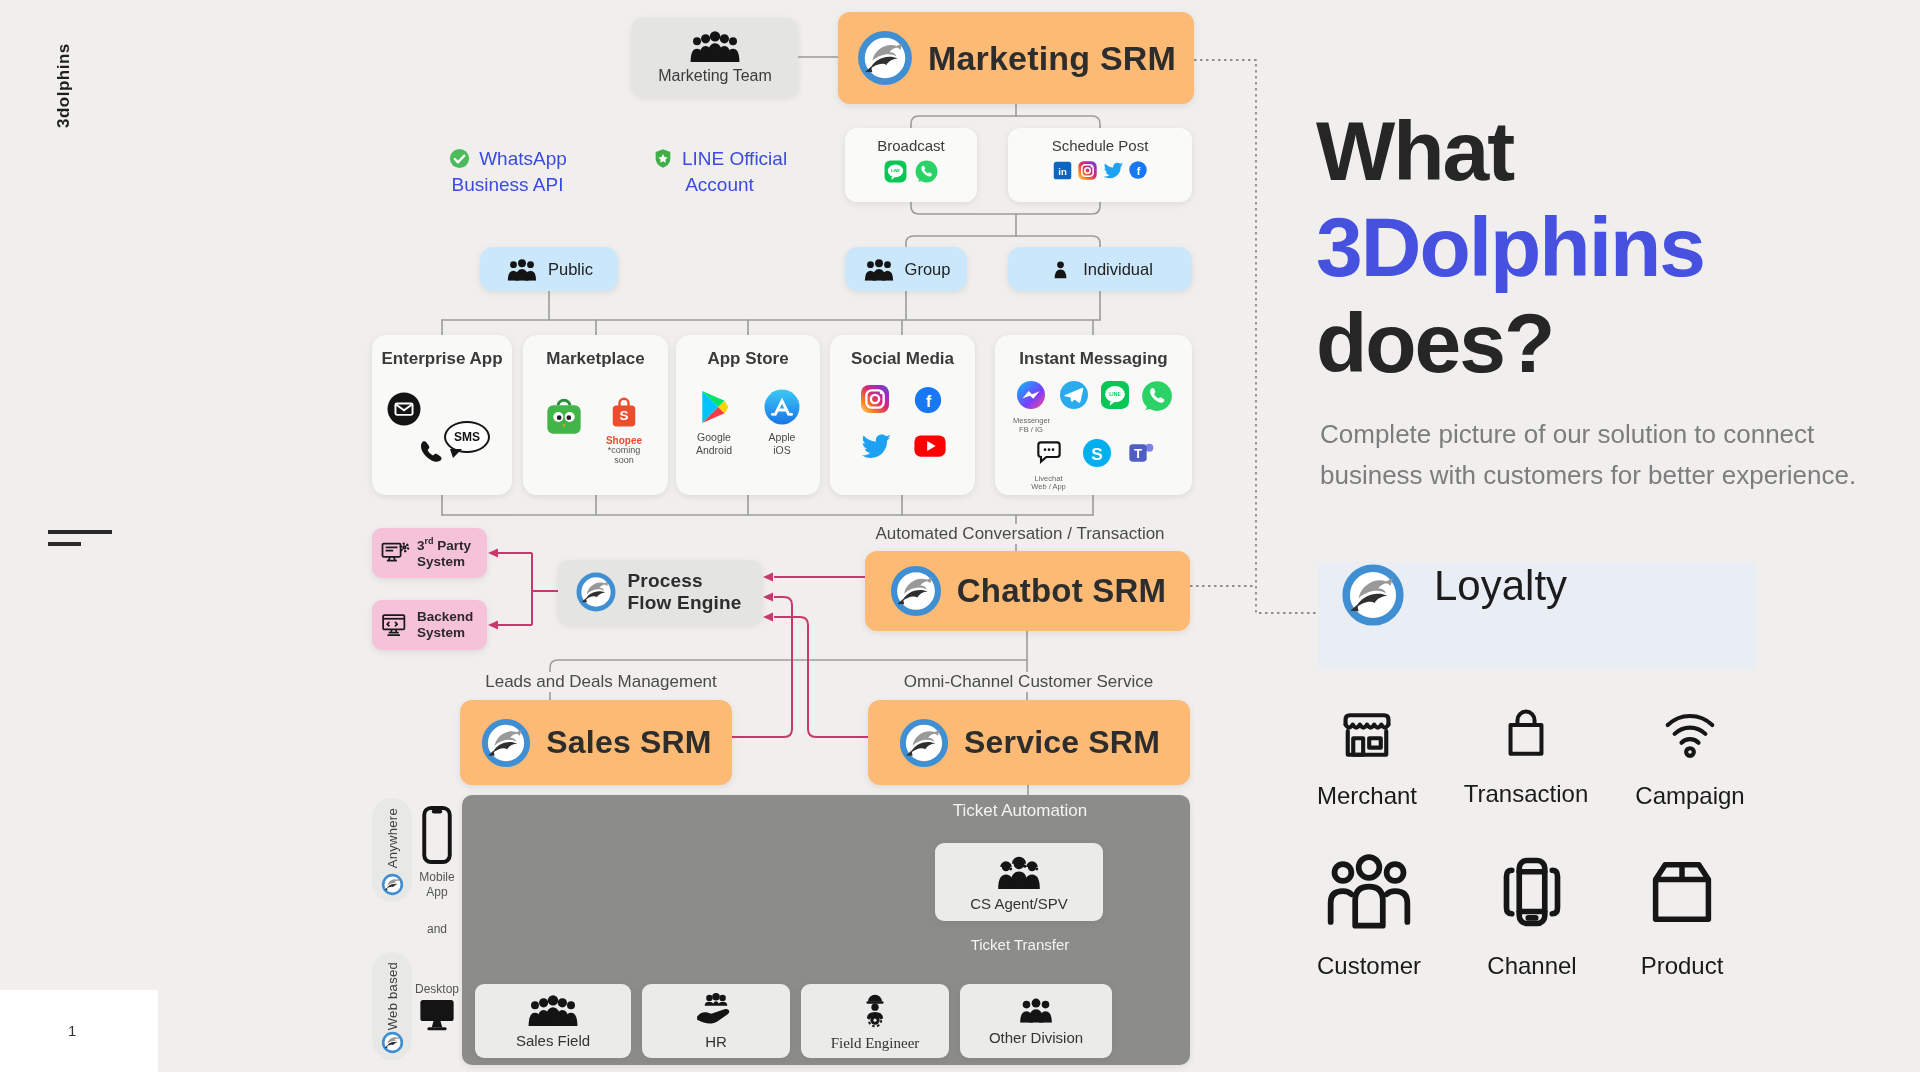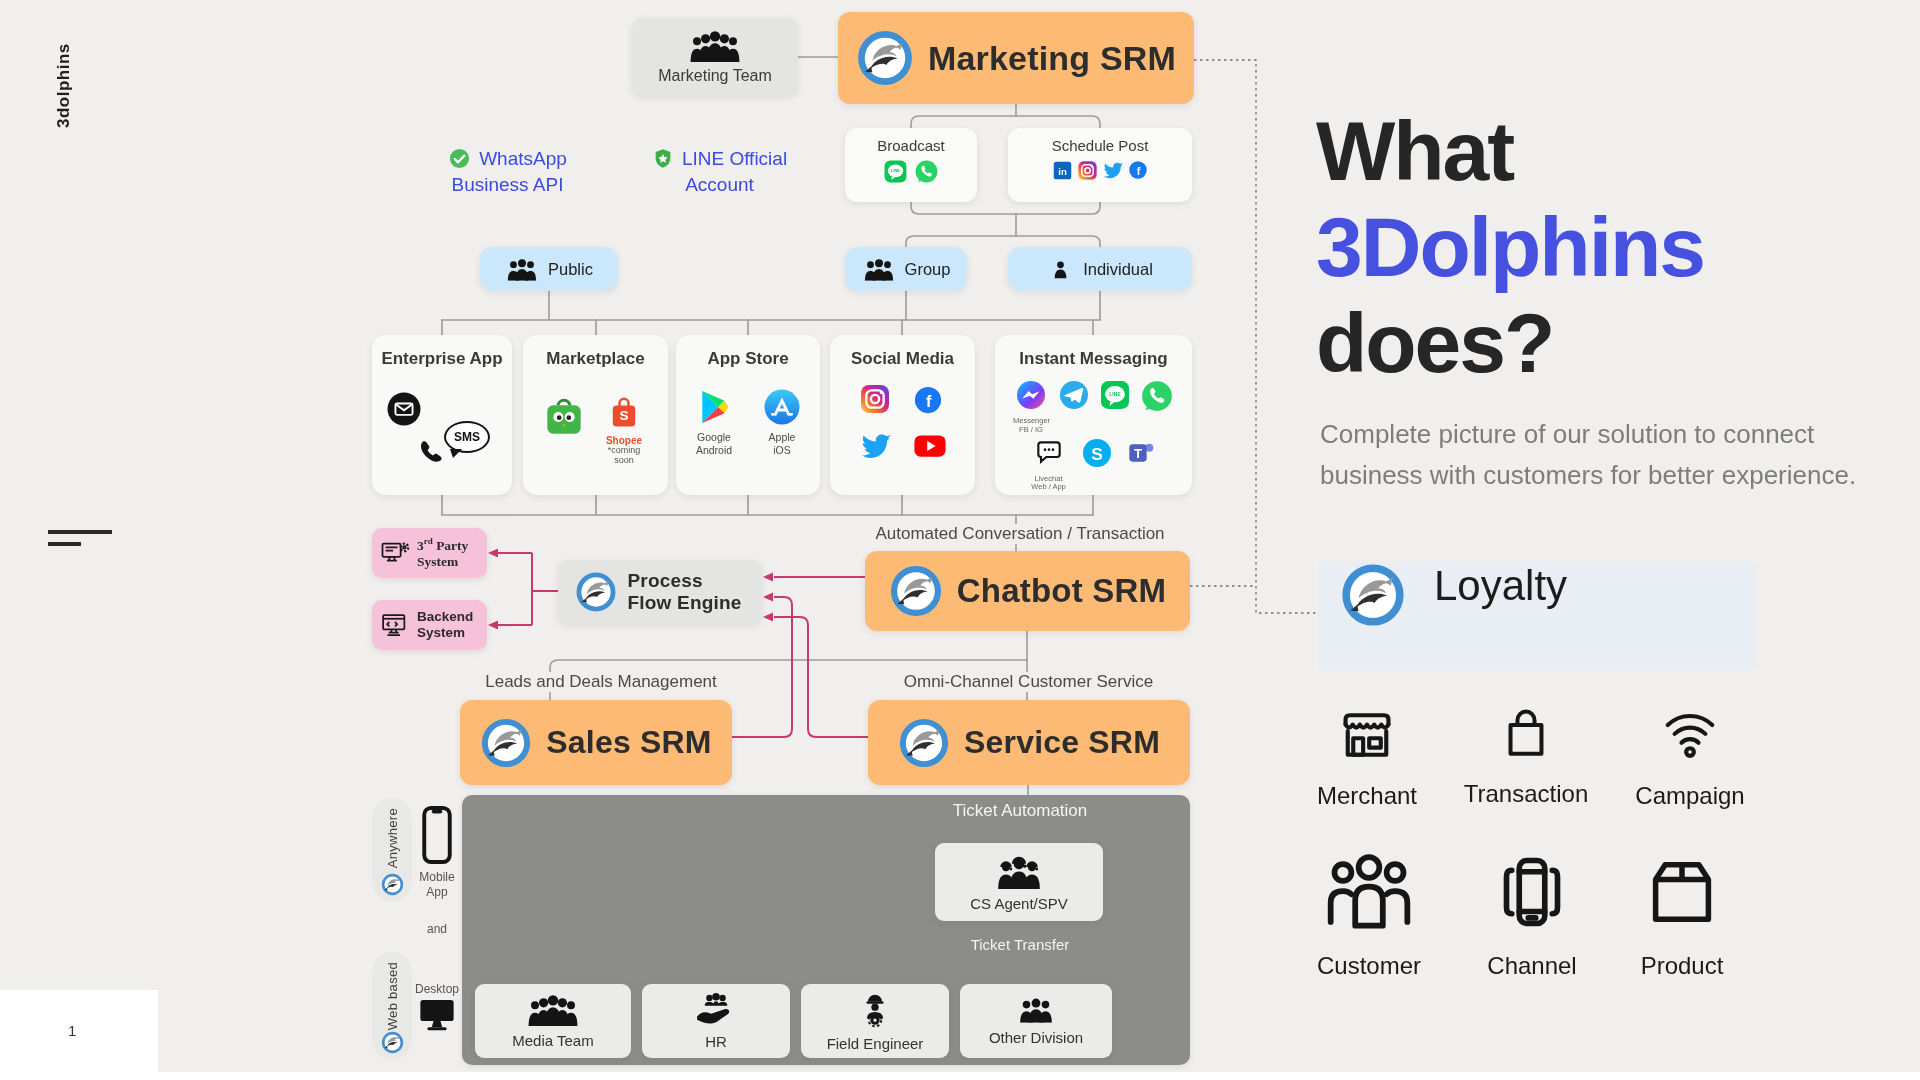--- a/index.html
+++ b/index.html
@@ -482,21 +482,21 @@
       <text x="12" y="17" text-anchor="middle" font-size="13" font-weight="bold" fill="#fff">S</text>
     </svg>
     <svg width="32" height="32" viewBox="0 0 24 24">
       <circle cx="17.5" cy="8" r="3" fill="#7B83EB"></circle>
       <rect x="2.5" y="5.5" width="13" height="13" rx="2.5" fill="#4E5FBF"></rect>
       <text x="9" y="15.6" text-anchor="middle" font-size="10" font-weight="bold" fill="#fff">T</text>
     </svg>
   </div>
 </div>
 
-<div class="abs pinkbox card z1" style="left:372px;top:528px;width:115px;height:50px;font-family:Liberation Serif, serif;">
+<div class="abs pinkbox card z1" style="left:372px;top:528px;width:115px;height:50px;">
   <svg width="30" height="28" viewBox="0 0 24 20">
     <g fill="none" stroke="#1a1a1a" stroke-width="1.4">
       <rect x="2" y="2.5" width="14.5" height="10.5" rx="1"></rect>
       <path d="M4.5 5.5 H14 M4.5 8 H10.5"></path>
       <path d="M8 13 L7 16 H12 L11 13 M5.5 16 H13.5"></path>
       <circle cx="19.5" cy="5.5" r="3" stroke-dasharray="1.7 1.4" stroke-width="1.9"></circle>
       <circle cx="19.5" cy="5.5" r="1"></circle>
     </g>
   </svg>
   <div style="font-size:13.5px;font-weight:600;color:#2a2a2a;line-height:1.2;">
@@ -598,29 +598,29 @@
       </svg>
   <span class="t">CS Agent/SPV</span>
 </div>
 
 <div class="abs panel-label z1" style="left:950px;top:936px;width:140px;font-size:15px;background:#8c8c8a;">Ticket Transfer</div>
 
 <div class="abs panelbox card z1" style="left:475px;top:984px;width:156px;height:74px;">
   <svg width="56" height="32" viewBox="0 0 26 16" fill="#141414">
         <use href="#sym-crowd5"></use>
       </svg>
-  <span class="t">Media Team</span>
+  <span class="t">Sales Field</span>
 </div>
 <div class="abs panelbox card z1" style="left:642px;top:984px;width:148px;height:74px;">
   <svg width="52" height="34" viewBox="0 0 26 18" fill="#141414">
         <use href="#sym-hr"></use>
       </svg>
   <span class="t">HR</span>
 </div>
-<div class="abs panelbox card z1" style="left:801px;top:984px;width:148px;height:74px;">
+<div class="abs panelbox card z1" style="left:801px;top:984px;width:148px;height:74px;font-family:Liberation Serif, serif;">
   <svg width="38" height="38" viewBox="0 0 24 24" fill="#141414">
         <use href="#sym-engineer"></use>
       </svg>
   <span class="t">Field Engineer</span>
 </div>
 <div class="abs panelbox card z1" style="left:960px;top:984px;width:152px;height:74px;">
   <svg width="38" height="26" viewBox="0 0 24 16" fill="#141414">
         <use href="#sym-people3"></use>
       </svg>
   <span class="t">Other Division</span>

